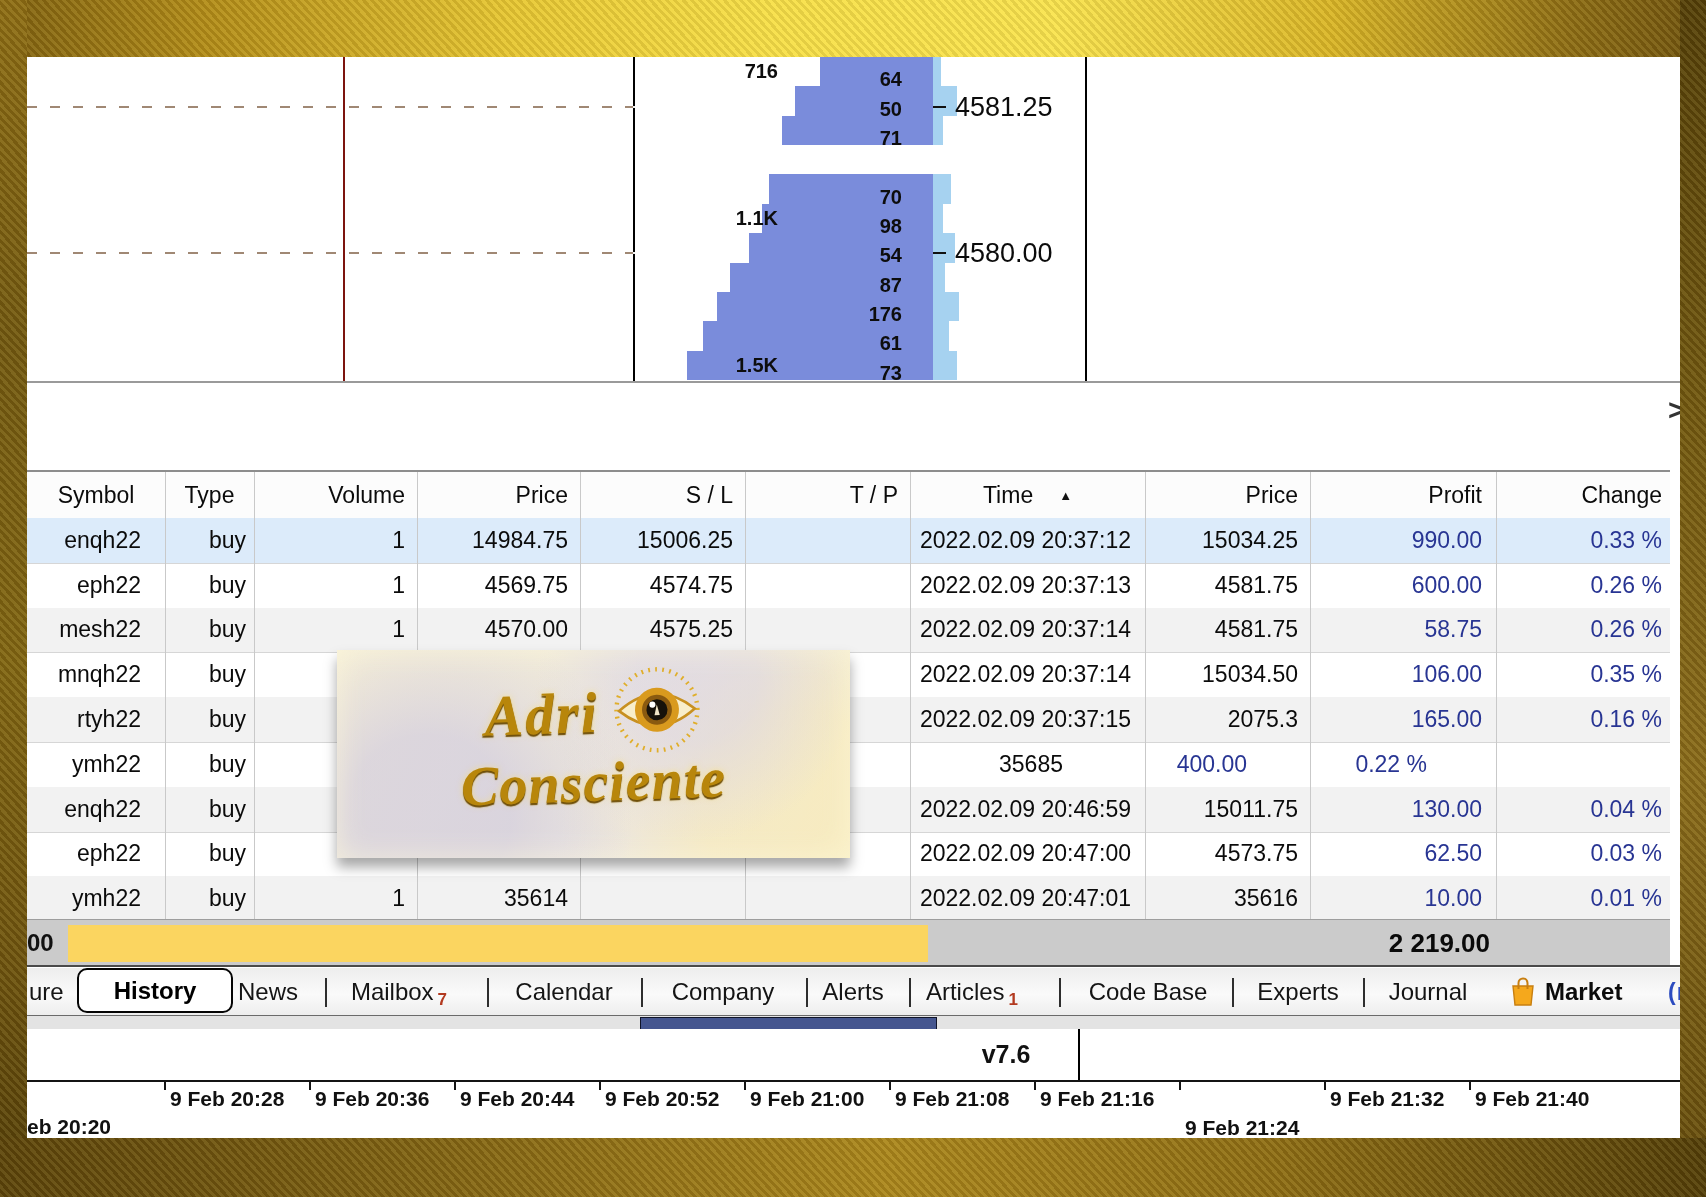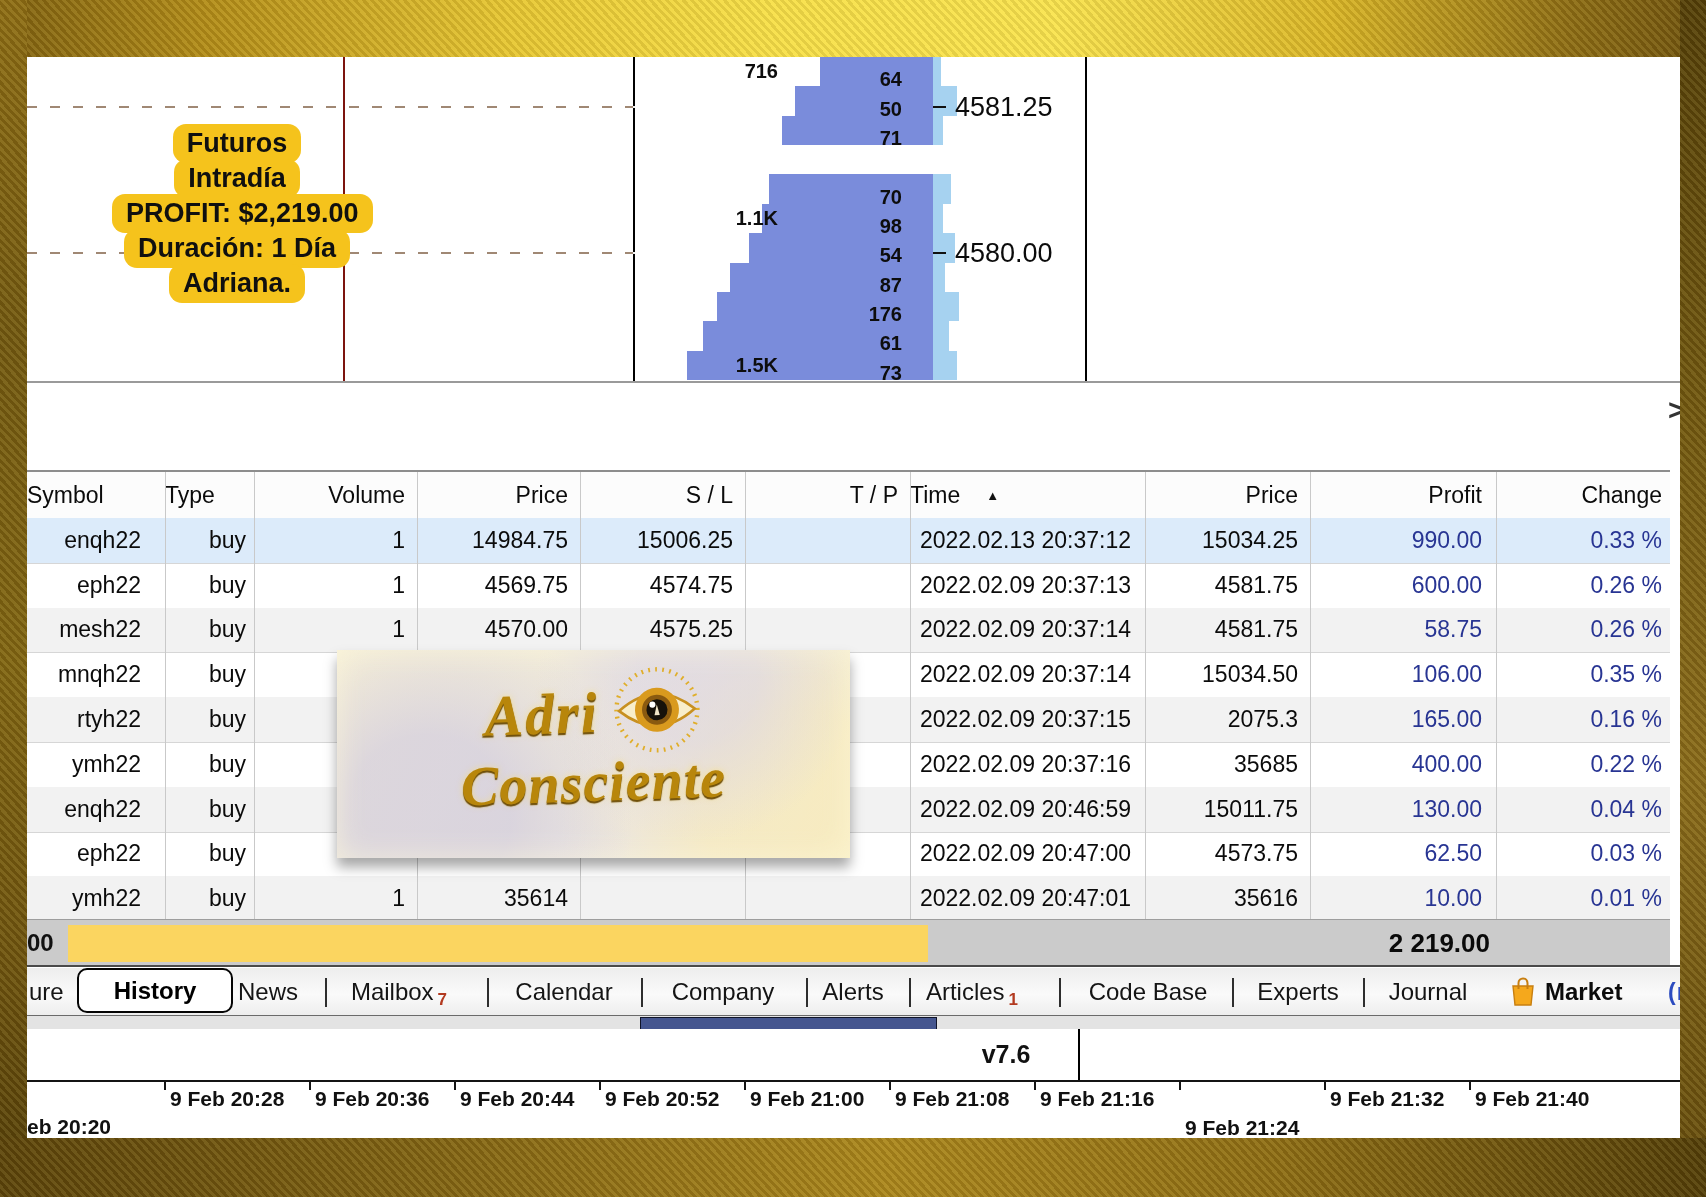--- a/index.html
+++ b/index.html
@@ -42,21 +42,21 @@
   #badge .bline{display:inline-block;background:#F5C31C;border-radius:13px;padding:2px 14px;margin-top:-4px;
     font-size:27px;font-weight:bold;color:#101010;white-space:nowrap;line-height:1.3;}
   
   #table{position:absolute;left:27px;top:470px;width:1643px;height:450px;border-top:2px solid #8d8d8d;background:#fff;}
   .trow{position:absolute;left:0;width:1643px;height:44.8px;display:flex;border-bottom:1px solid #d6d6d6;}
   #thead{position:absolute;left:0;top:0;width:1643px;height:46px;display:flex;border-bottom:1px solid #b5b5b5;background:#fcfcfc;}
   .cell{height:100%;display:flex;align-items:center;font-size:23px;color:#0b0b0b;box-sizing:border-box;white-space:nowrap;overflow:hidden;}
   .c0{width:138px;}.c1{width:89px;}.c2{width:163px;}.c3{width:163px;}.c4{width:165px;}
   .c5{width:165px;}.c6{width:235px;}.c7{width:165px;}.c8{width:186px;}.c9{width:174px;}
   .al-r{justify-content:flex-end;}
-  .al-c{}
+  .al-c{justify-content:center;}
   .pad-sym{padding-right:24px;}.pad-s{padding-right:8px;}.pad-m{padding-right:12px;}.pad-t{padding-right:14px;}
   .blue{color:#283593;}
   .hl{background:#dcebfa;}
   .stripe{background:#f2f2f2;}
   .colsep{position:absolute;top:0;width:1px;height:450px;background:#c9c9c9;}
   .sort-arrow{font-size:13px;margin-left:26px;color:#111;}
   
   #summary{position:absolute;left:27px;top:919px;width:1643px;height:46px;background:#cbcbcb;border-top:1px solid #9e9e9e;}
   #summary-left{position:absolute;left:0px;top:0;height:100%;display:flex;align-items:center;font-size:24px;font-weight:bold;color:#111;}
   #progress{position:absolute;left:41px;top:5px;width:860px;height:37px;background:#FBD560;}
@@ -172,27 +172,20 @@
     <div id="price-scale">
         <div class="ptick" style="top: 49px;"></div>
         <div class="plabel" style="top: 50px;">4581.25</div>
         <div class="ptick" style="top: 195px;"></div>
         <div class="plabel" style="top: 196px;">4580.00</div>
       </div>
     <div class="vline" id="scale-line"></div>
     <div id="chevron">&gt;</div>
   </div>
 
-  <div id="badge">
-      <div><span class="bline">Futuros</span></div>
-      <div><span class="bline">Intradía</span></div>
-      <div><span class="bline">PROFIT: $2,219.00</span></div>
-      <div><span class="bline">Duración: 1 Día</span></div>
-      <div><span class="bline">Adriana.</span></div>
-    </div>
 
   <div id="table">
     <div id="thead">
         <div class="cell c0 al-c">
           <span>Symbol</span>
         </div>
         <div class="cell c1 al-c">
           <span>Type</span>
         </div>
         <div class="cell c2 al-r pad-m">
@@ -222,21 +215,21 @@
         </div>
       </div>
     <div id="tbody">
         <div class="trow hl" style="top: 46px;">
           <div class="cell c0 al-r pad-sym">enqh22</div>
           <div class="cell c1 al-r pad-s">buy</div>
           <div class="cell c2 al-r pad-m">1</div>
           <div class="cell c3 al-r pad-m">14984.75</div>
           <div class="cell c4 al-r pad-m">15006.25</div>
           <div class="cell c5 al-r pad-m"></div>
-          <div class="cell c6 al-r pad-t">2022.02.13 20:37:12</div>
+          <div class="cell c6 al-r pad-t">2022.02.09 20:37:12</div>
           <div class="cell c7 al-r pad-m">15034.25</div>
           <div class="cell c8 al-r pad-t blue">990.00</div>
           <div class="cell c9 al-r pad-s blue">0.33 %</div>
         </div>
         <div class="trow" style="top: 90.8px;">
           <div class="cell c0 al-r pad-sym">eph22</div>
           <div class="cell c1 al-r pad-s">buy</div>
           <div class="cell c2 al-r pad-m">1</div>
           <div class="cell c3 al-r pad-m">4569.75</div>
           <div class="cell c4 al-r pad-m">4574.75</div>
@@ -282,21 +275,20 @@
           <div class="cell c8 al-r pad-t blue">165.00</div>
           <div class="cell c9 al-r pad-s blue">0.16 %</div>
         </div>
         <div class="trow" style="top: 270px;">
           <div class="cell c0 al-r pad-sym">ymh22</div>
           <div class="cell c1 al-r pad-s">buy</div>
           <div class="cell c2 al-r pad-m"></div>
           <div class="cell c3 al-r pad-m"></div>
           <div class="cell c4 al-r pad-m"></div>
           <div class="cell c5 al-r pad-m"></div>
-          <div class="cell c6 al-r pad-t">2022.02.09 20:37:16</div>
           <div class="cell c7 al-r pad-m">35685</div>
           <div class="cell c8 al-r pad-t blue">400.00</div>
           <div class="cell c9 al-r pad-s blue">0.22 %</div>
         </div>
         <div class="trow stripe" style="top: 314.8px;">
           <div class="cell c0 al-r pad-sym">enqh22</div>
           <div class="cell c1 al-r pad-s">buy</div>
           <div class="cell c2 al-r pad-m"></div>
           <div class="cell c3 al-r pad-m"></div>
           <div class="cell c4 al-r pad-m"></div>

